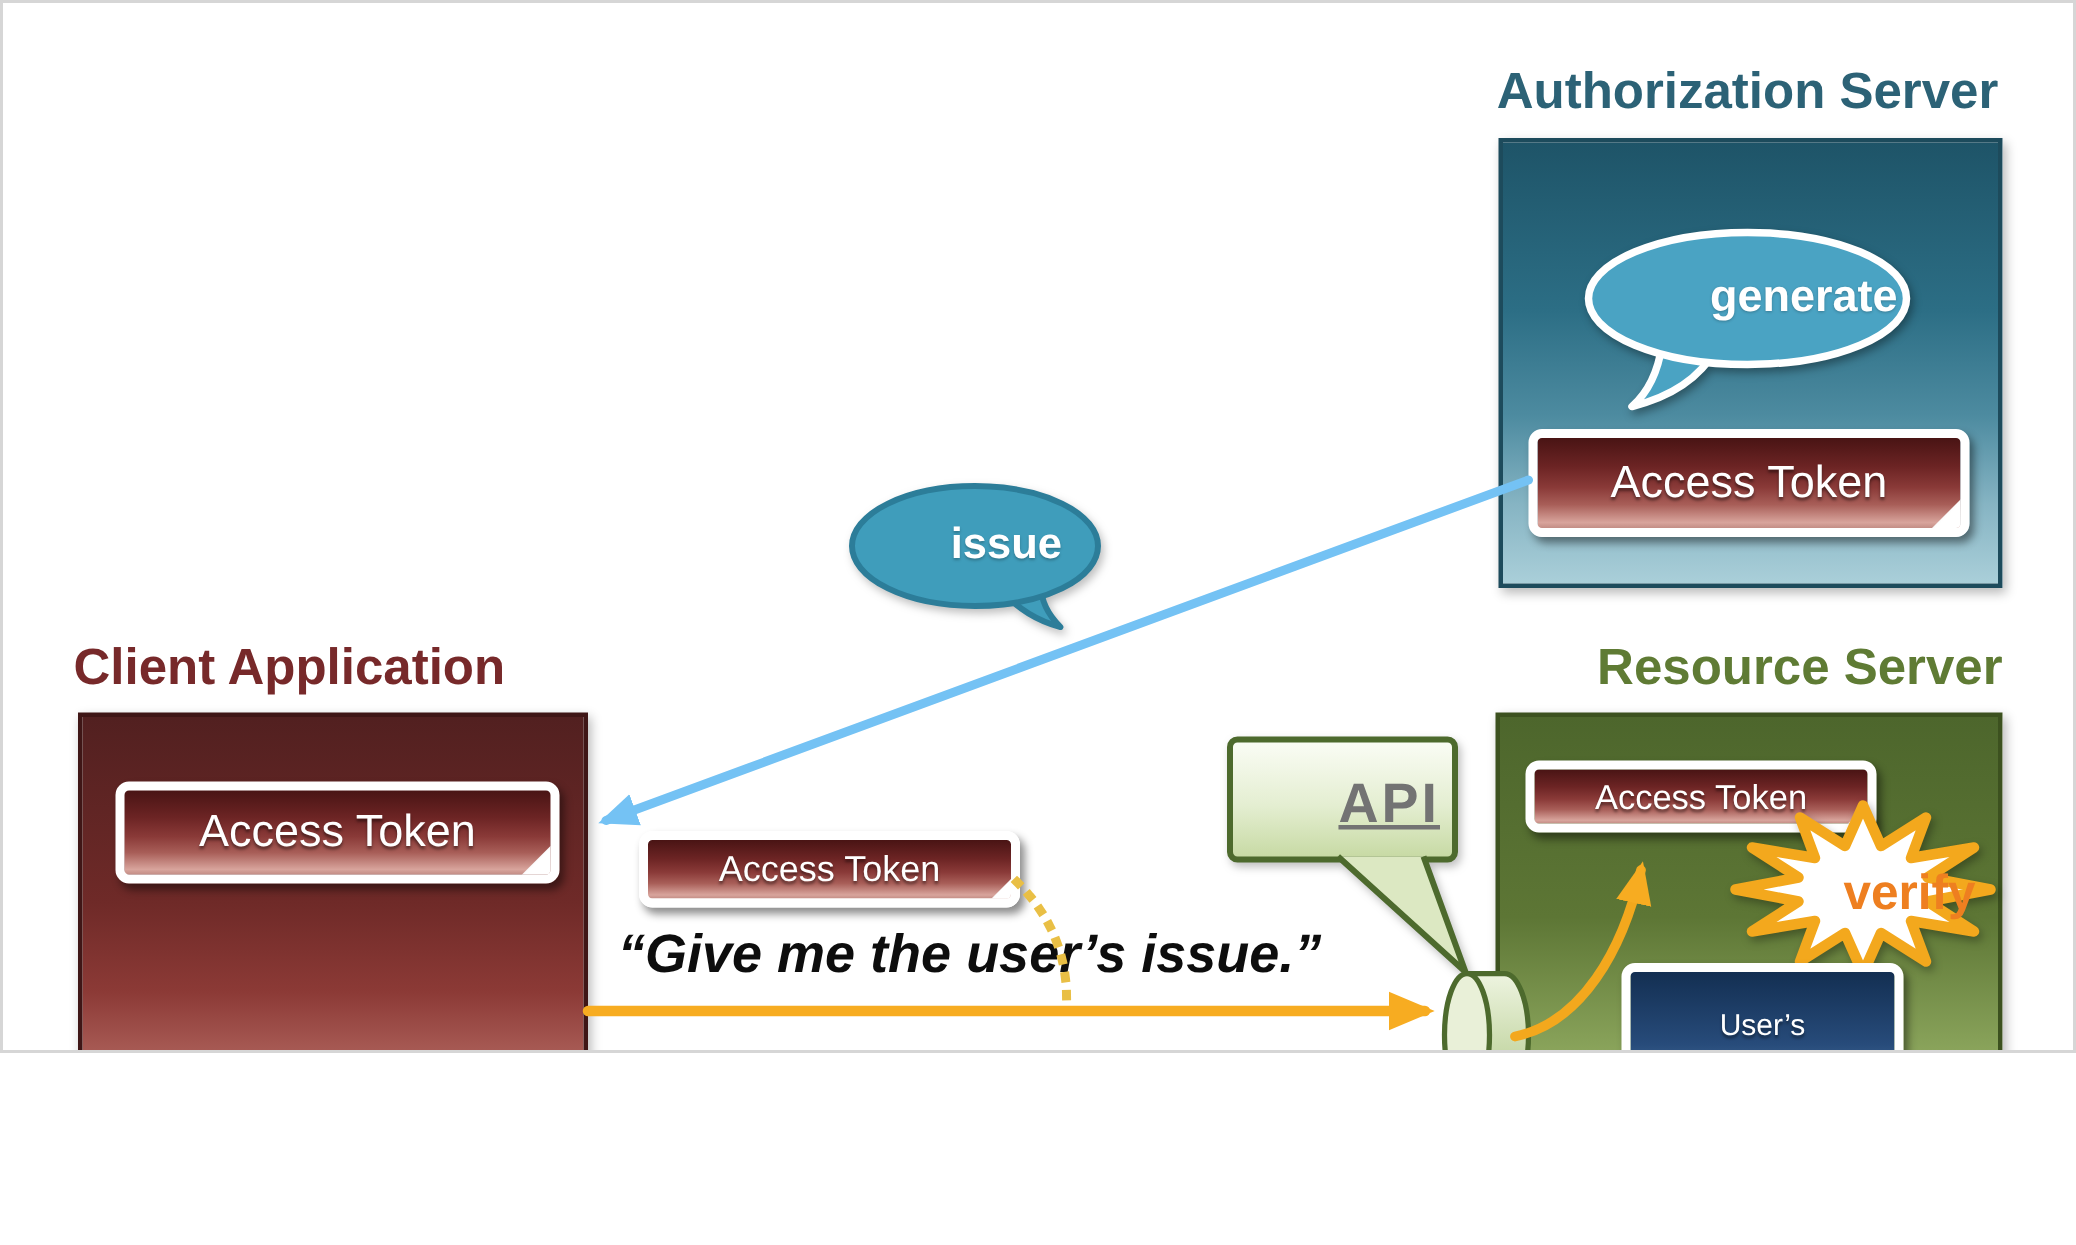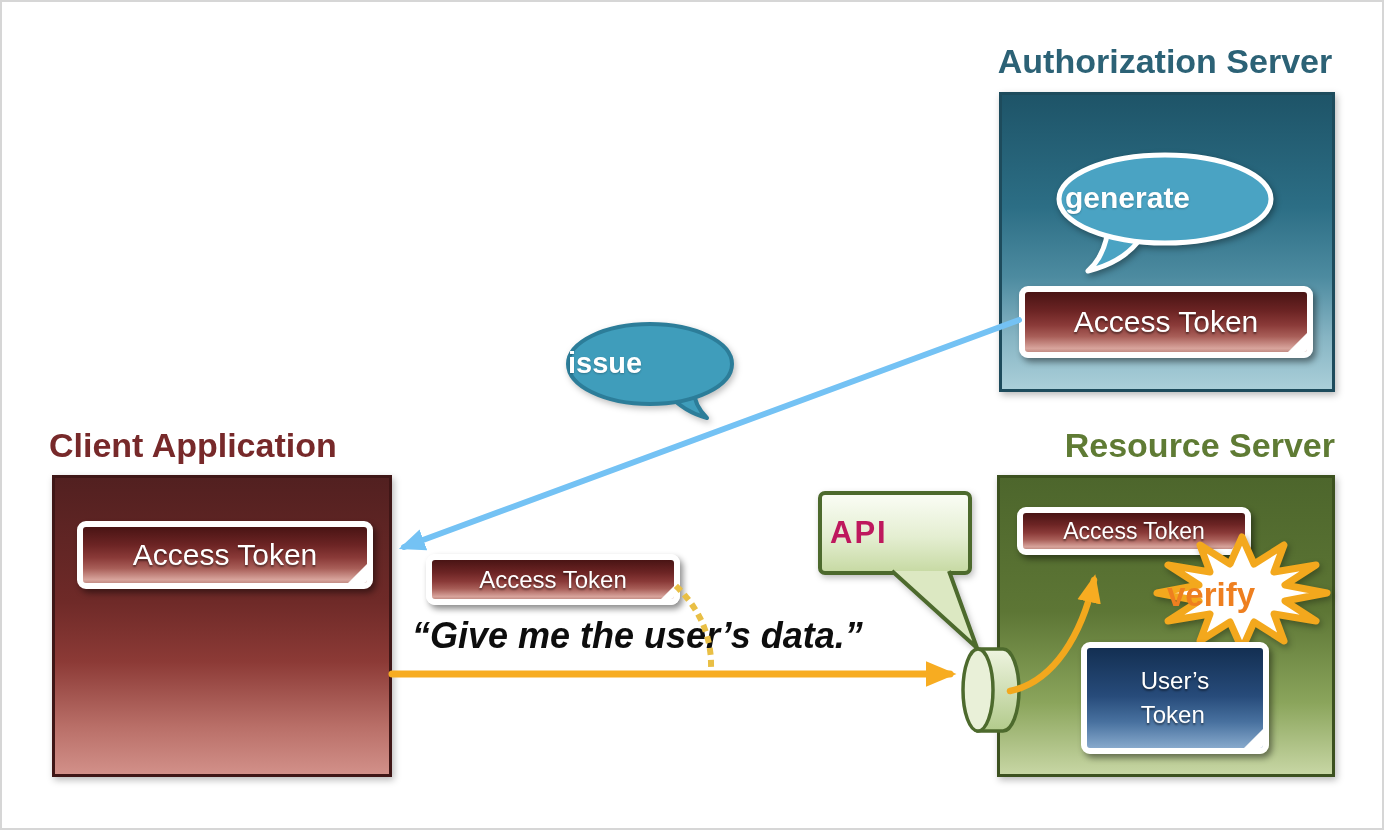--- a/index.html
+++ b/index.html
@@ -1,17 +1,17 @@
 <!DOCTYPE html>
 <html><head>
 <meta charset="utf-8">
 <style>
   html,body { margin:0; padding:0; background:#ffffff; }
   .stage {
-    position:relative; width:1384px; height:830px;
+    position:relative; width:1384px; height:702px;
     background:#ffffff; border:2px solid #d6d6d6; box-sizing:border-box;
     font-family:"Liberation Sans", sans-serif; overflow:hidden;
   }
   svg.layer { position:absolute; left:0; top:0; width:1384px; height:830px; }
   .z1 { z-index:1; } .z2 { z-index:2; } .z3 { z-index:3; } .z4 { z-index:4; } .z5 { z-index:5; }
 
   .server-title { position:absolute; font-size:34px; font-weight:600; white-space:nowrap; }
   .title-auth     { left:963px;  top:40px;  width:400px; text-align:center; color:#2c6276; }
   .title-client   { left:47px;   top:424px; color:#77292a; }
   .title-resource { left:995px;  top:424px; width:338px; text-align:right; color:#5f7b34; }
@@ -48,29 +48,29 @@
     clip-path:polygon(100% 0, 0 100%, 100% 100%);
     border-bottom-right-radius:5px;
   }
   .note.small::after { width:15px; height:15px; }
   .note .label { text-shadow:0 2px 2px rgba(0,0,0,0.45); white-space:nowrap; }
 
   .note-token-auth     { left:1017px; top:284px; width:294px; height:72px; font-size:30px; }
   .note-token-client   { left:75px;   top:519px; width:296px; height:68px; font-size:30px; }
   .note-token-transit  { left:424px;  top:552px; width:254px; height:51px; font-size:24px; }
   .note-token-resource { left:1015px; top:505px; width:234px; height:48px; font-size:23px; }
-  .note-user-data      { left:1079px; top:640px; width:188px; height:112px; font-size:24px;
+  .note-user-data      { left:1079px; top:640px; width:188px; height:112px; font-size:20px;
                          line-height:1.4; }
 
-  .bubble-label { position:absolute; color:#ffffff; font-weight:600; text-align:left;
+  .bubble-label { position:absolute; color:#ffffff; font-weight:600; text-align:right;
                   text-shadow:0 1px 2px rgba(0,0,0,0.25); white-space:nowrap; }
   .label-generate { left:1063px; top:179px; width:200px; font-size:30px; }
   .label-issue    { left:566px;  top:345px; width:140px; font-size:29px; }
-  .label-api      { left:828px;  top:513px; width:130px; font-size:31px; font-weight:700;
-                    color:#be185d; letter-spacing:2px; text-shadow:none; }
+  .label-api      { left:828px;  top:513px; width:130px; font-size:37px; font-weight:700;
+                    color:#737373; letter-spacing:2px; text-shadow:none;text-decoration:underline; }
   .label-verify   { left:1165px; top:574px; width:150px; font-size:33px; color:#ee7f20;
                     text-shadow:none; font-weight:600; }
 
   .quote-text { position:absolute; left:410px; top:613px; font-size:36px; font-style:italic;
                 font-weight:700; color:#0d0d0d; white-space:nowrap; }
 </style>
 </head>
 <body>
 
 <div class="stage">
@@ -123,21 +123,21 @@
   <div class="note note-red note-token-client z3">
     <span class="label">Access Token</span>
   </div>
   <div class="note note-red note-token-transit small z3">
     <span class="label">Access Token</span>
   </div>
   <div class="note note-red note-token-resource small z3">
     <span class="label">Access Token</span>
   </div>
 
-  <div class="quote-text z3">“Give me the user’s data.”</div>
+  <div class="quote-text z3">“Give me the user’s issue.”</div>
 
   <svg class="layer z4" viewBox="0 0 1384 830">
     <defs>
       <marker id="arrowBlue" viewBox="0 0 10 10" refX="7.5" refY="5" markerWidth="4.6" markerHeight="4.6" orient="auto-start-reverse">
         <path d="M0 1 L9.5 5 L0 9 Z" fill="#74c2f4"></path>
       </marker>
       <marker id="arrowGold" viewBox="0 0 10 10" refX="7.5" refY="5" markerWidth="4.6" markerHeight="4.6" orient="auto-start-reverse">
         <path d="M0 1 L9.5 5 L0 9 Z" fill="#f7ac21"></path>
       </marker>
     </defs>

